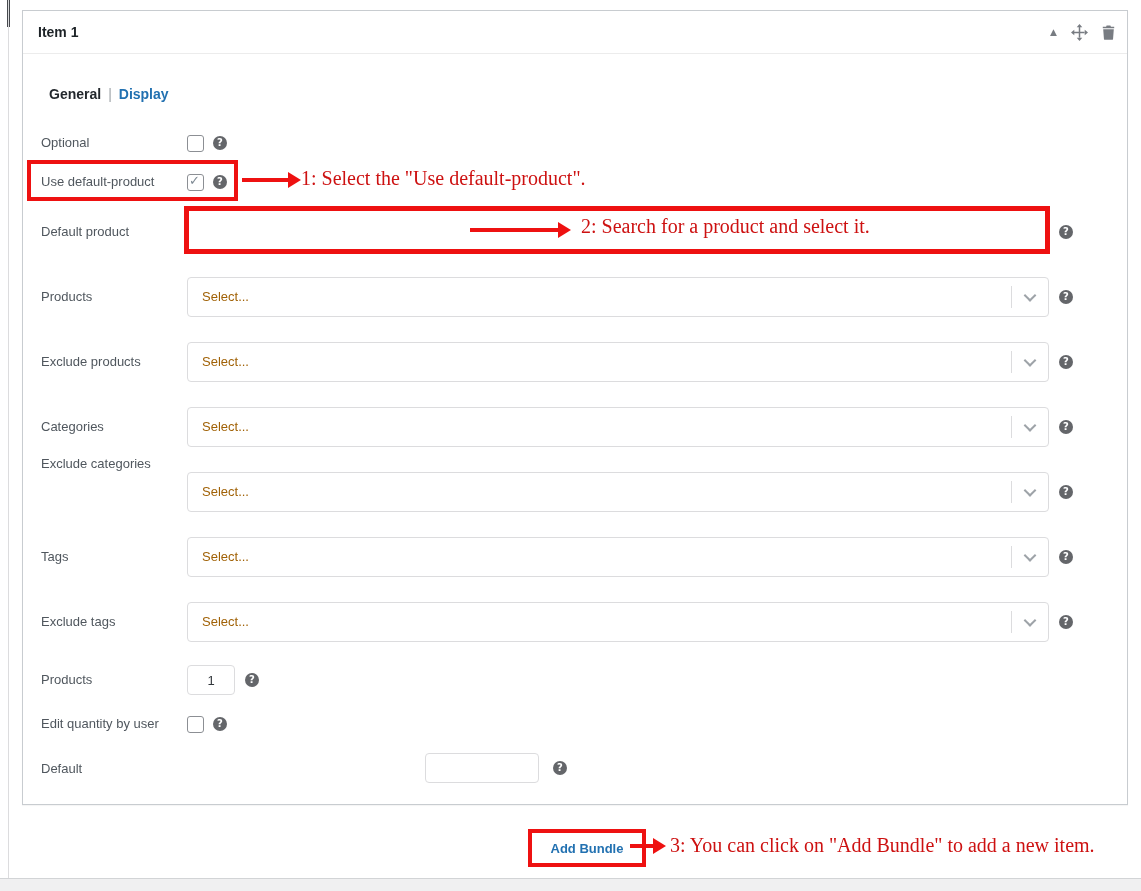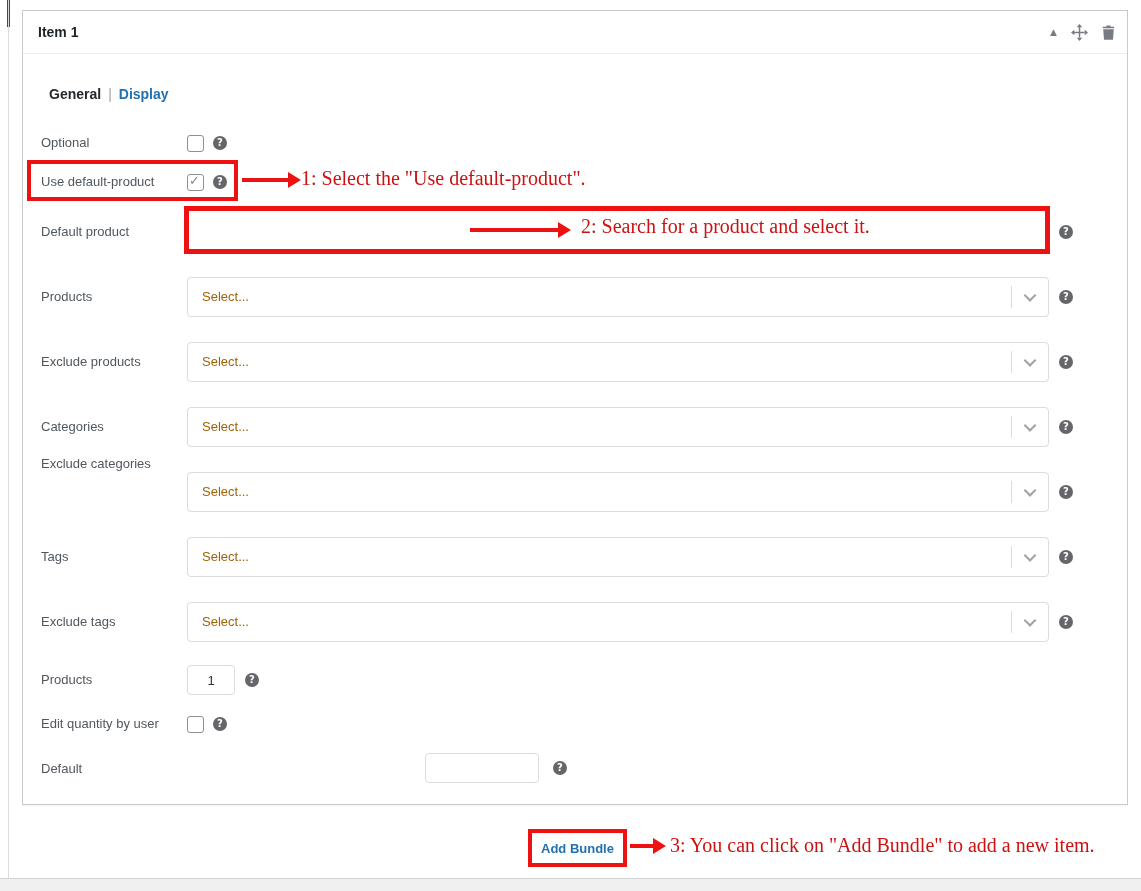--- a/index.html
+++ b/index.html
@@ -53,21 +53,21 @@
 
   
   .rbox{position:absolute;border:4px solid #ee1111;box-sizing:border-box;pointer-events:none;}
   .rbox-thick{border-width:5px;}
   .arr{position:absolute;height:4px;background:#ee1111;}
   .arr::after{content:"";position:absolute;right:-13px;top:-6px;width:0;height:0;
     border-left:13px solid #ee1111;border-top:8px solid transparent;border-bottom:8px solid transparent;}
   .ann{position:absolute;font-family:"Liberation Serif",serif;font-size:20px;color:#cd1111;white-space:nowrap;}
 
   
-  .add-bundle-wrap{position:absolute;left:528px;top:829px;width:99px;height:38px;
+  .add-bundle-wrap{position:absolute;left:528px;top:829px;width:118px;height:38px;
     border:4px solid #ee1111;box-sizing:border-box;background:#fff;}
   .add-bundle-btn{width:100%;height:100%;display:flex;align-items:center;justify-content:center;
     background:#fff;border:none;color:#2271b1;font-size:13px;font-weight:bold;
     font-family:"Liberation Sans",sans-serif;cursor:pointer;}
   .bottom-bar{position:absolute;left:0;right:0;top:878px;height:13px;background:#f0f0f1;border-top:1px solid #d2d4d6;}
 </style>
 </head>
 <body>
 
 <div class="left-dark"></div>

